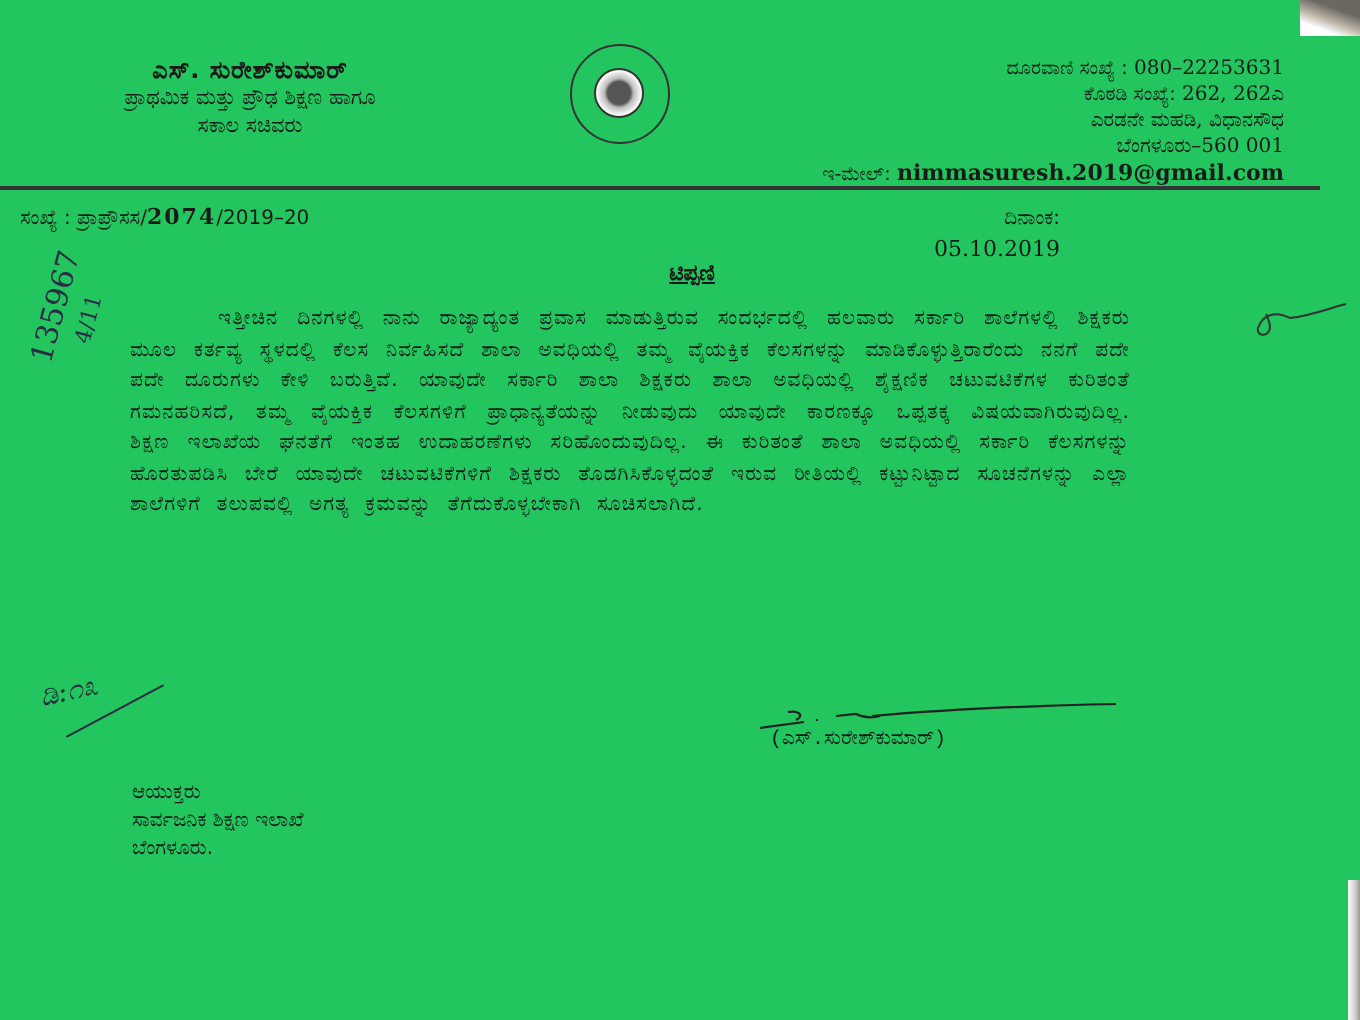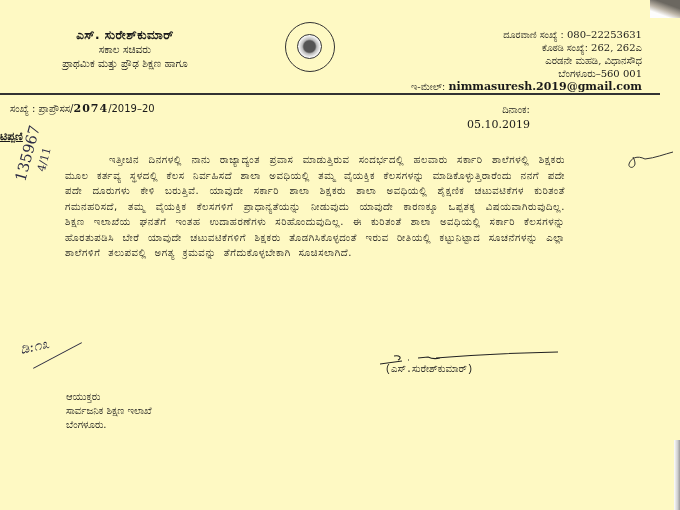--- a/index.html
+++ b/index.html
@@ -1,32 +1,32 @@
 <!DOCTYPE html>
 <html><head>
   <meta charset="utf-8">
   <style>
     * { margin: 0; padding: 0; box-sizing: border-box; }
     html, body { width: 680px; height: 510px; background: #fefefe; overflow: hidden; }
     body { position: relative; font-family: "DejaVu Sans", sans-serif; color: #1a1a1a; }
-    .page { position: absolute; left: 0; top: 0; width: 680px; height: 510px; background: #fef9c3; }
+    .page { position: absolute; left: 0; top: 0; width: 680px; height: 510px; background: #22c55e; }
     .abs { position: absolute; }
     .sender { left: 20px; top: 28px; width: 210px; text-align: center; font-size: 10.5px; line-height: 14px; }
     .sender .name { font-size: 12px; font-weight: bold; letter-spacing: 0.5px; }
     .emblem { left: 285px; top: 22px; width: 50px; height: 50px; border: 1.5px solid #333; border-radius: 50%; }
     .emblem .inner { position: absolute; left: 11px; top: 11px; width: 25px; height: 25px; border: 1.5px solid #333; border-radius: 50%; background: radial-gradient(circle, #555 0 35%, #bbb 45%, #fff 70%); }
     .contact { right: 38px; top: 28px; text-align: right; font-size: 10px; line-height: 13px; font-family: "DejaVu Serif", serif; }
     .contact .row span.lbl { font-family: "DejaVu Sans", sans-serif; font-size: 9.5px; text-align: center; }
     .contact .email { font-weight: bold; font-size: 11px; }
     .rule { left: 0; top: 93px; width: 660px; height: 2px; background: #333; }
     .ref { left: 10px; top: 102px; font-size: 10px; }
     .ref .handnum { font-family: "DejaVu Serif", serif; font-weight: bold; font-size: 11px; letter-spacing: 1px; text-align: center; }
     .dateblk { left: 440px; top: 102px; width: 90px; text-align: right; font-size: 10px; line-height: 15px; }
     .dateblk .date { font-family: "DejaVu Serif", serif; font-size: 11px; }
-    .subject { left: 0; top: 130px; width: 660px; font-size: 11px; font-weight: bold; text-decoration: underline; }
+    .subject { left: 16px; top: 130px; width: 660px; text-align: center; font-size: 11px; font-weight: bold; text-decoration: underline; }
     .inward-wrap { left: 10px; top: 125px; width: 40px; height: 58px; }
     .inward-num { position: absolute; left: 0; top: 8px; font-family: "DejaVu Serif", serif; font-size: 15px; color: #2b2b45; transform: rotate(-75deg); transform-origin: center; width: 60px; left: -12px; top: 18px; }
     .inward-date { position: absolute; font-family: "DejaVu Serif", serif; font-size: 11px; color: #2b2b45; transform: rotate(-75deg); left: 22px; top: 28px; }
     .body-text { left: 65px; top: 152px; width: 500px; font-size: 10px; line-height: 15.5px; text-align: justify; text-indent: 44px; letter-spacing: 0.6px; word-spacing: 4px; }
     .tick-sign { left: 625px; top: 150px; width: 50px; height: 20px; }
     .initials { left: 20px; top: 338px; font-family: "DejaVu Serif", serif; font-size: 14px; color: #2a2a40; font-style: italic; transform: rotate(-12deg); }
     .initials-line { left: 30px; top: 355px; width: 55px; height: 1px; background: #2a2a40; transform: rotate(-28deg); }
     .signature { left: 380px; top: 350px; width: 180px; height: 20px; }
     .sig-name { left: 385px; top: 364px; font-size: 10px; font-family: Liberation Mono, monospace; }
     .recipient { left: 66px; top: 390px; font-size: 10px; line-height: 14px; }
@@ -35,22 +35,22 @@
   </style>
 </head>
 <body>
 
 <div class="page">
 
   <div class="abs corner-fold"></div>
 
   <div class="abs sender">
     <div class="name">ಎಸ್. ಸುರೇಶ್‌ಕುಮಾರ್</div>
+    <div>ಪ್ರಾಥಮಿಕ ಮತ್ತು ಪ್ರೌಢ ಶಿಕ್ಷಣ ಹಾಗೂ</div>
     <div>ಸಕಾಲ ಸಚಿವರು</div>
-    <div>ಪ್ರಾಥಮಿಕ ಮತ್ತು ಪ್ರೌಢ ಶಿಕ್ಷಣ ಹಾಗೂ</div>
   </div>
 
   <div class="abs emblem">
     <div class="inner"></div>
   </div>
 
   <div class="abs contact">
     <div class="row">
       <span class="lbl">ದೂರವಾಣಿ ಸಂಖ್ಯೆ :</span>
       <span>080–22253631</span>

